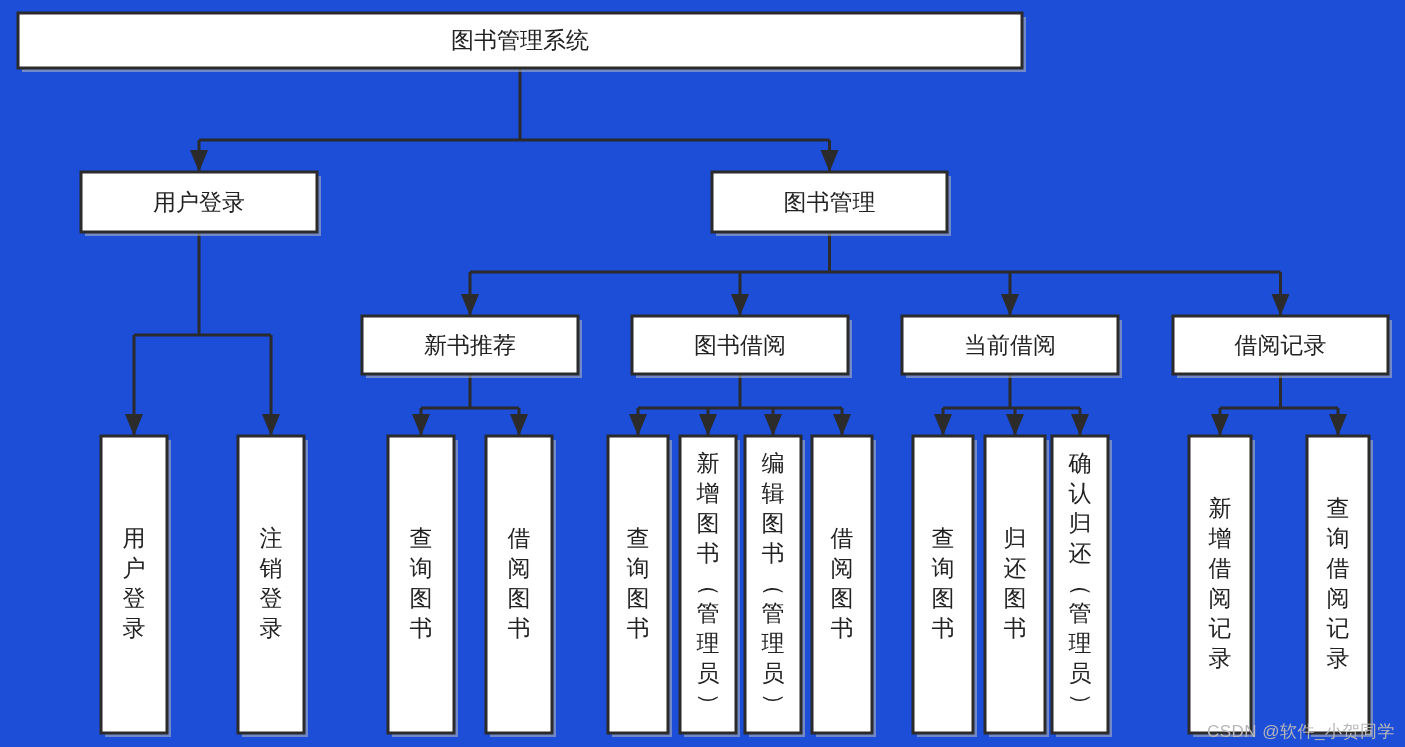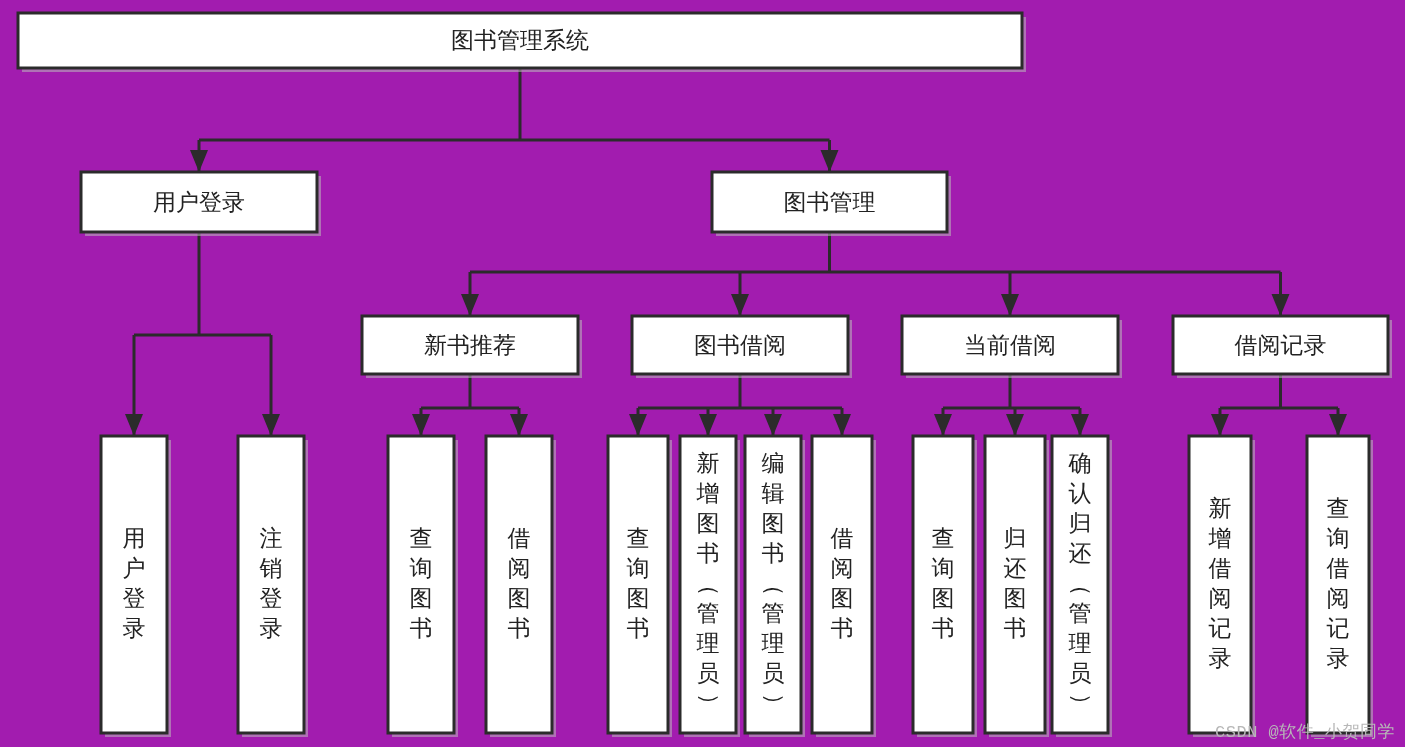--- a/index.html
+++ b/index.html
@@ -11,21 +11,21 @@
   body {
     width: 1405px;
     height: 747px;
     font-family: "DejaVu Sans", "Liberation Sans", sans-serif;
     overflow: hidden;
   }
   #diagram-root {
     position: relative;
     width: 1405px;
     height: 747px;
-    background: #a21caf;
+    background: #1d4ed8;
   }
   svg#tree-svg {
     position: absolute;
     left: 0;
     top: 0;
     width: 1405px;
     height: 747px;
     display: block;
   }
   .node-box {
@@ -58,21 +58,21 @@
     font-family: "DejaVu Sans", "Liberation Sans", sans-serif;
     font-size: 23px;
     fill: #222222;
     text-anchor: middle;
     dominant-baseline: middle;
   }
   .watermark {
     position: absolute;
     right: 10px;
     bottom: 4px;
-    font-family: Liberation Mono, monospace;
+    font-family: Liberation Sans, sans-serif;
     font-size: 17px;
     color: #b7b7b7;
     white-space: nowrap;
     letter-spacing: 0.5px;
     user-select: none;
   }
 </style>
 </head>
 <body>
 

